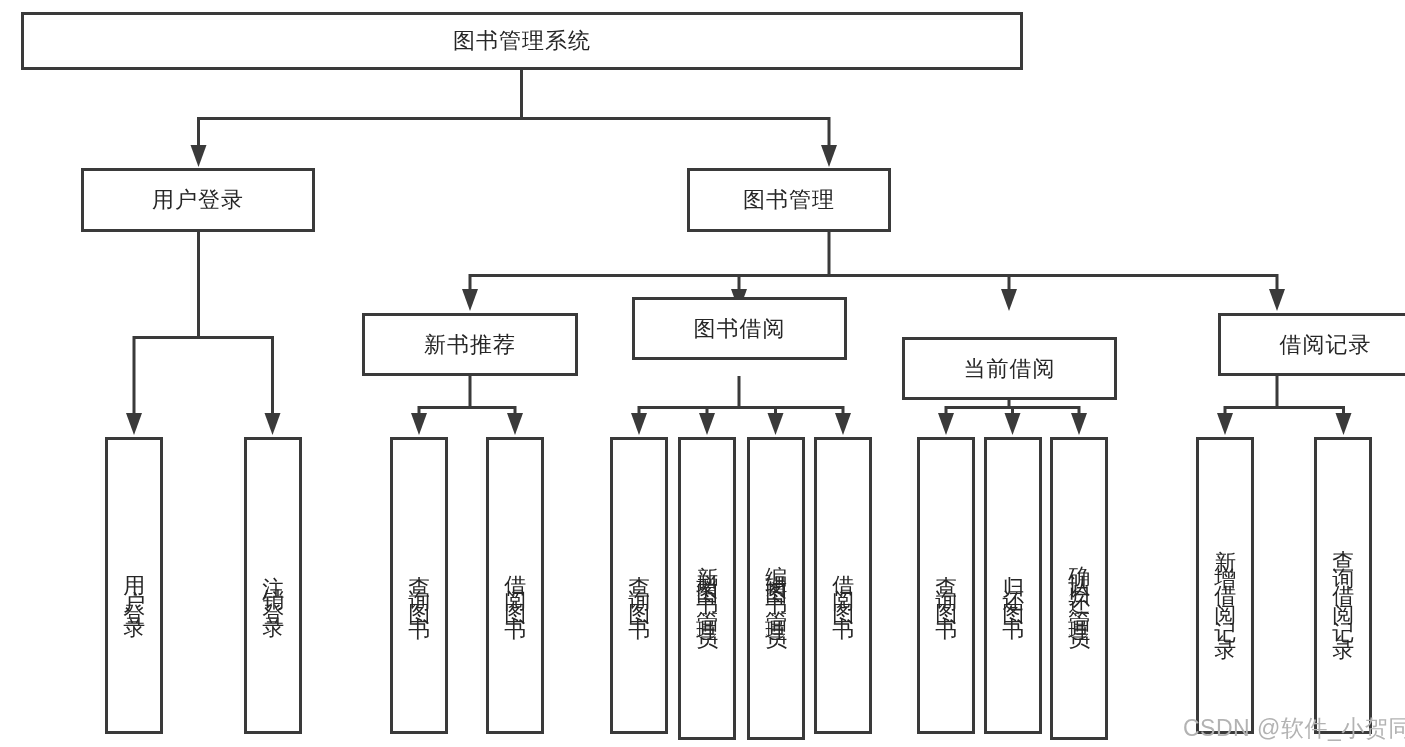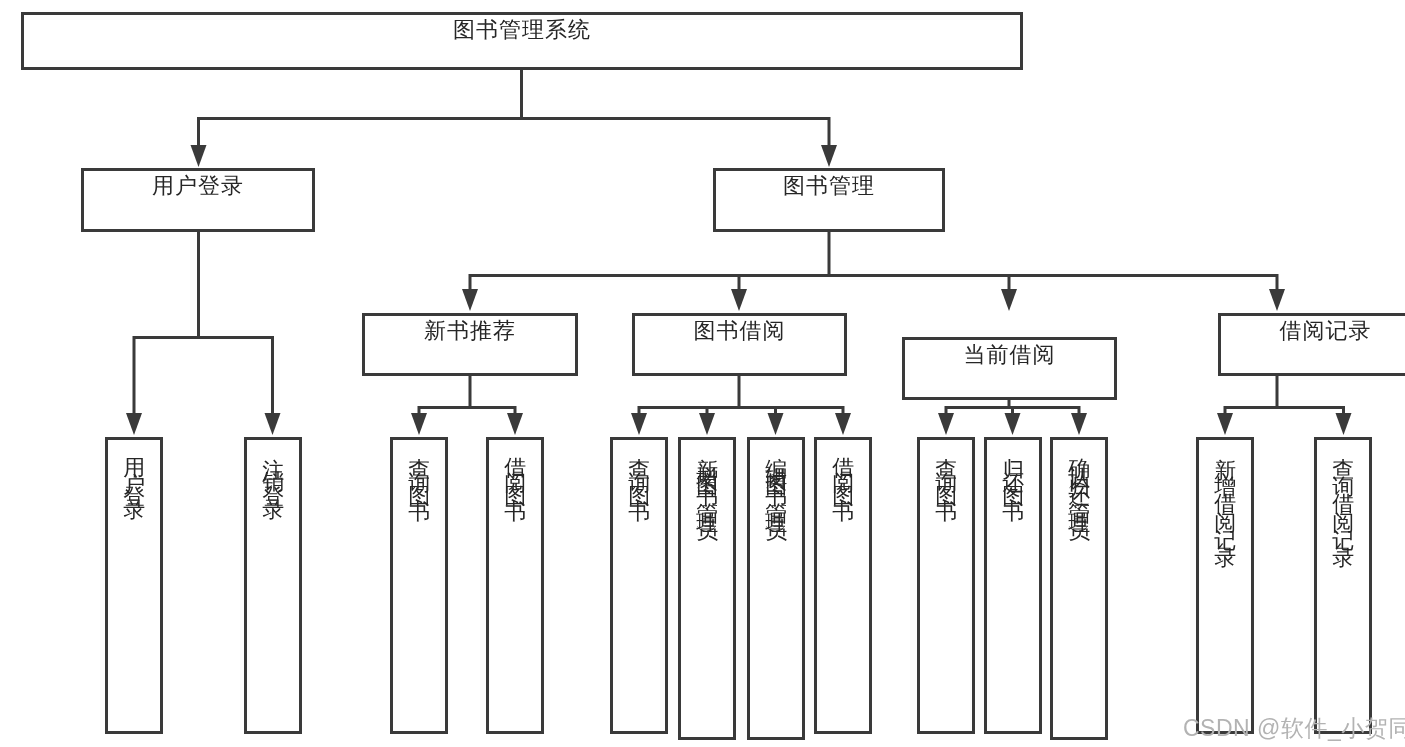--- a/index.html
+++ b/index.html
@@ -11,21 +11,21 @@
     overflow: hidden;
     font-family: "Liberation Sans", "DejaVu Sans", sans-serif;
     color: #262626;
   }
   .box {
     position: absolute;
     box-sizing: border-box;
     border: 3px solid #3a3a3a;
     background: #ffffff;
     display: flex;
-    align-items: flex-start;
+    align-items: center;
     justify-content: center;
     z-index: 2;
   }
   .box.h { font-size: 22px; letter-spacing: 1px; }
   .box .v {
     writing-mode: vertical-lr;
     text-orientation: mixed;
     font-size: 22px;
     line-height: 1.2;
   }
@@ -98,28 +98,28 @@
     </g>
   </svg>
 
   <div class="box h" style="left:21px;top:12px;width:1002px;height:58px;">
     <span>图书管理系统</span>
   </div>
 
   <div class="box h" style="left:81px;top:168px;width:234px;height:64px;">
     <span>用户登录</span>
   </div>
-  <div class="box h" style="left:713px;top:168px;width:232px;height:64px;">
+  <div class="box h" style="left:687px;top:168px;width:204px;height:64px;">
     <span>图书管理</span>
   </div>
 
   <div class="box h" style="left:362px;top:313px;width:216px;height:63px;">
     <span>新书推荐</span>
   </div>
-  <div class="box h" style="left:632px;top:313px;width:215px;height:63px;">
+  <div class="box h" style="left:632px;top:297px;width:215px;height:63px;">
     <span>图书借阅</span>
   </div>
   <div class="box h" style="left:902px;top:313px;width:215px;height:63px;margin-top:24px;">
     <span>当前借阅</span>
   </div>
   <div class="box h" style="left:1170px;top:313px;width:215px;height:63px;margin-left:48px;">
     <span>借阅记录</span>
   </div>
 
   <div class="box" style="left:105px;top:437px;width:58px;height:297px;">

